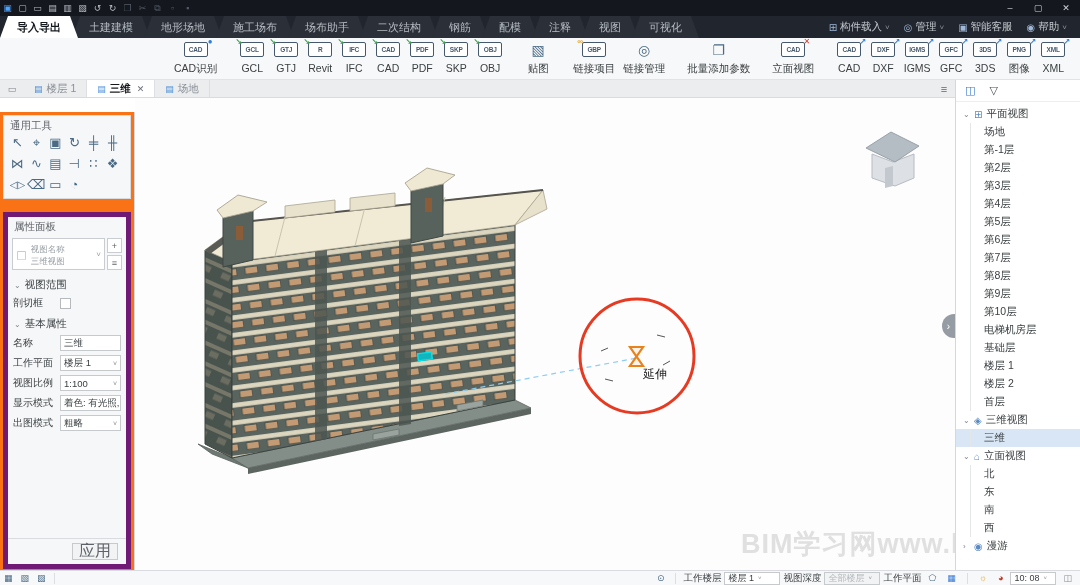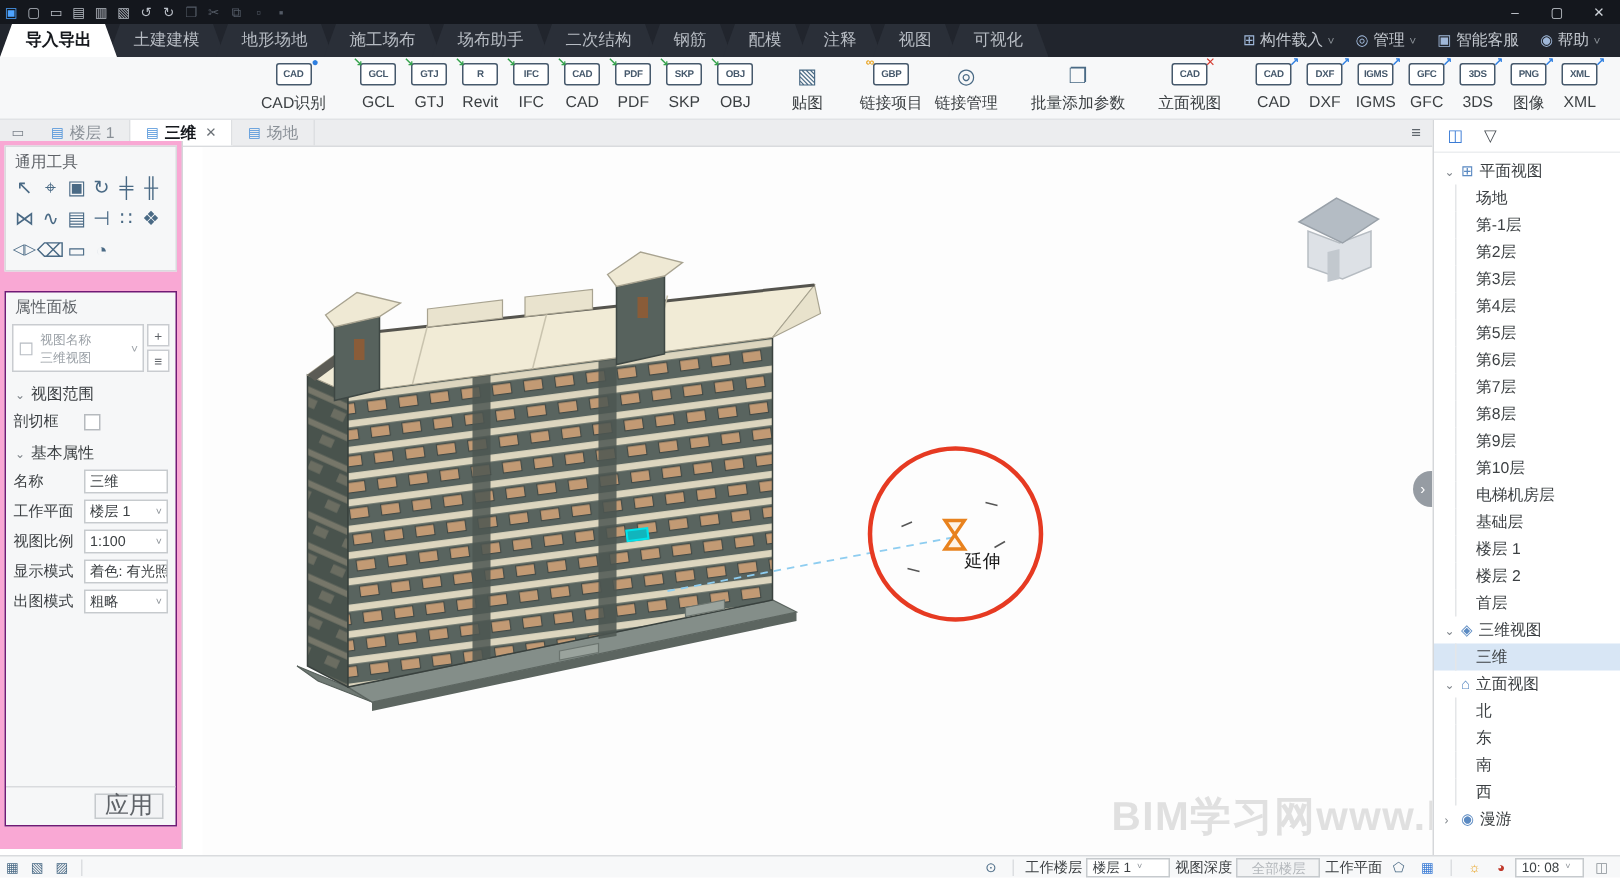--- a/index.html
+++ b/index.html
@@ -44,27 +44,27 @@
   
   #viewtabs { position:absolute; left:0; top:80px; width:955px; height:18px; background:#ecedef;
     border-bottom:1px solid #d9dbde; display:flex; align-items:stretch; }
   .vt-first { width:24px; display:flex; align-items:center; justify-content:center; color:#7c828a; font-size:9px; }
   .vtab { display:flex; align-items:center; gap:4px; padding:0 10px; color:#8a9097; font-size:10.5px; border-right:1px solid #dddfe2; }
   .vtab .doc { color:#4a90d9; font-size:9px; }
   .vtab.active { background:#ffffff; color:#15181d; font-weight:bold; }
   .vtab .x { font-size:9px; color:#6a7076; margin-left:2px; }
   .vt-menu { margin-left:auto; width:22px; display:flex; align-items:center; justify-content:center; color:#5f656c; font-size:11px; }
   
-  #leftpanel { position:absolute; left:0; top:94px; width:122px; height:472px; background:#f9a8d4; border-right:1px solid #d5d7da; }
+  #leftpanel { position:absolute; left:0; top:112px; width:135px; height:472px; background:#f97316; border-right:1px solid #d5d7da; }
   .lp-box { background:#f6f7f8; border:1px solid #d9dbde; margin:3px 3px 0 3px; }
   .lp-head { font-size:10.5px; color:#5f6368; padding:3px 6px 1px 6px; }
   #toolgrid { display:grid; grid-template-columns:repeat(6,1fr); padding:2px 8px 6px 4px; row-gap:7px; }
   .tool { text-align:center; font-size:13px; color:#4a6a85; line-height:14px; }
   .tool.small { font-size:10px; }
-  #props-box { position:absolute; left:3px; top:100px; right:3px; bottom:15px; background:#f6f7f8; border:1px solid #701a75; }
+  #props-box { position:absolute; left:3px; top:100px; right:3px; bottom:15px; background:#f6f7f8; border:5px solid #701a75; }
   #type-sel { display:flex; margin:3px 4px; }
   #type-box { flex:1; background:#fff; border:1px solid #c9ccd0; height:32px; display:flex; align-items:center; padding:0 3px; gap:4px; }
   #type-box .cube { color:#b9bec4; font-size:13px; }
   .tb-lines { flex:1; }
   .tb-line { font-size:8.5px; color:#9aa0a6; line-height:10px; white-space:nowrap; }
   #type-box .chev { font-size:8px; color:#9aa0a6; }
   .sel-btns { display:flex; flex-direction:column; gap:2px; margin-left:2px; }
   .sel-btn { width:15px; height:15px; background:#fff; border:1px solid #c9ccd0; font-size:9px; color:#5f6368;
     display:flex; align-items:center; justify-content:center; }
   .sect { display:flex; align-items:center; gap:4px; padding:5px 6px 2px 6px; font-size:10.5px; color:#3c4043; }
@@ -102,21 +102,21 @@
   #statusbar { position:absolute; left:0; bottom:0; width:1080px; height:15px; background:#f7f8f9;
     border-top:1px solid #d9dbde; display:flex; align-items:center; font-size:9.5px; color:#3c4043; }
   .sb-ico { font-size:9px; color:#4a6a85; padding:0 4px; }
   .sb-sep { width:1px; height:11px; background:#dcdee1; margin:0 4px; }
   #sb-prompt { white-space:nowrap; color:#3c4043; }
   #sb-right { margin-left:auto; display:flex; align-items:center; gap:3px; padding-right:4px; }
   .sb-label { color:#3c4043; }
   .sb-select { height:13px; background:#fff; border:1px solid #c6cacd; display:flex; align-items:center;
     padding:0 3px; gap:4px; font-size:9px; }
   .sb-select .chev { font-size:6px; color:#8a9096; }
-  .sb-select.disabled { color:#b3b7bb; background:#f2f3f4;flex-direction:column; }
+  .sb-select.disabled { color:#b3b7bb; background:#f2f3f4; }
   .sb-ico.sun { color:#e8a21e; }
   .sb-ico.shadow { color:#c0392b; }
 </style>
 </head>
 <body>
 
 <div id="titlebar">
   <span class="qicon save">▣</span>
   <span class="qicon">▢</span>
   <span class="qicon">▭</span>

